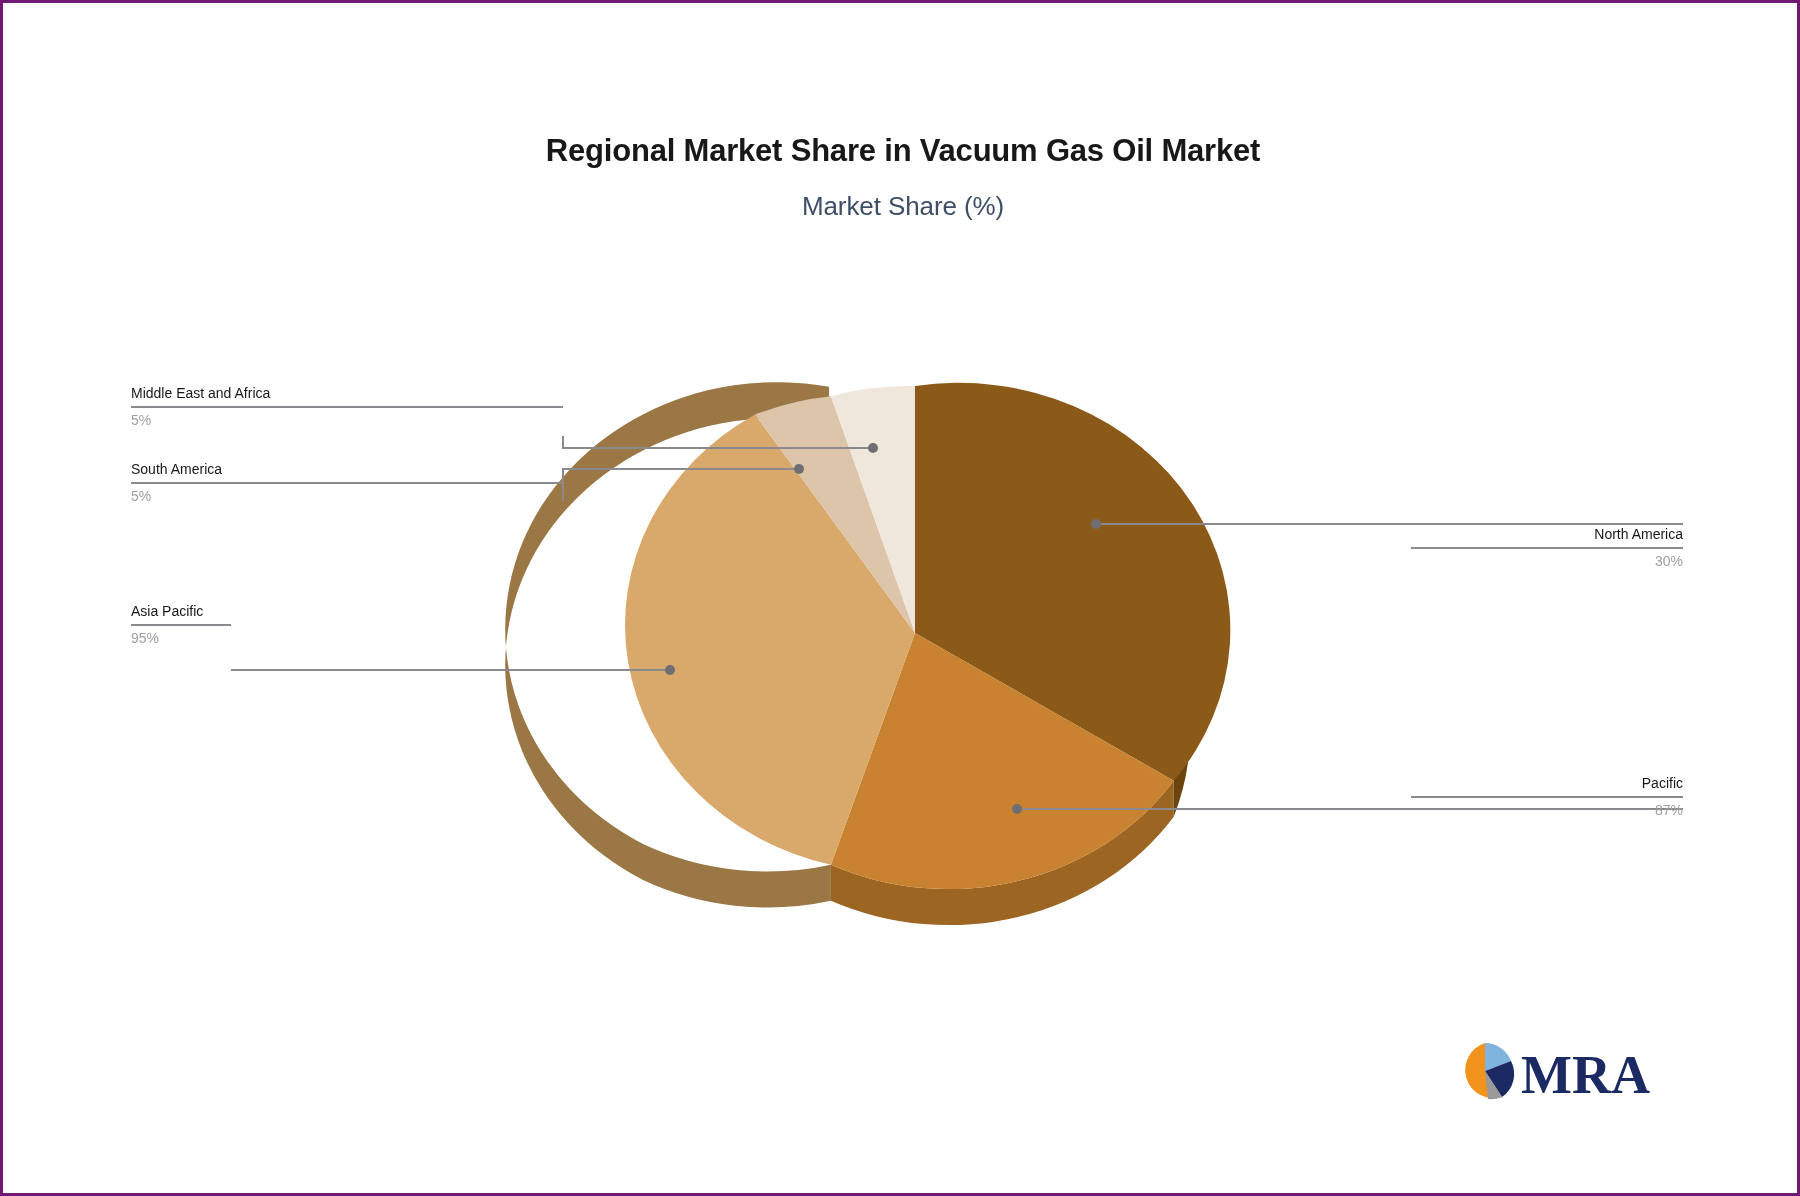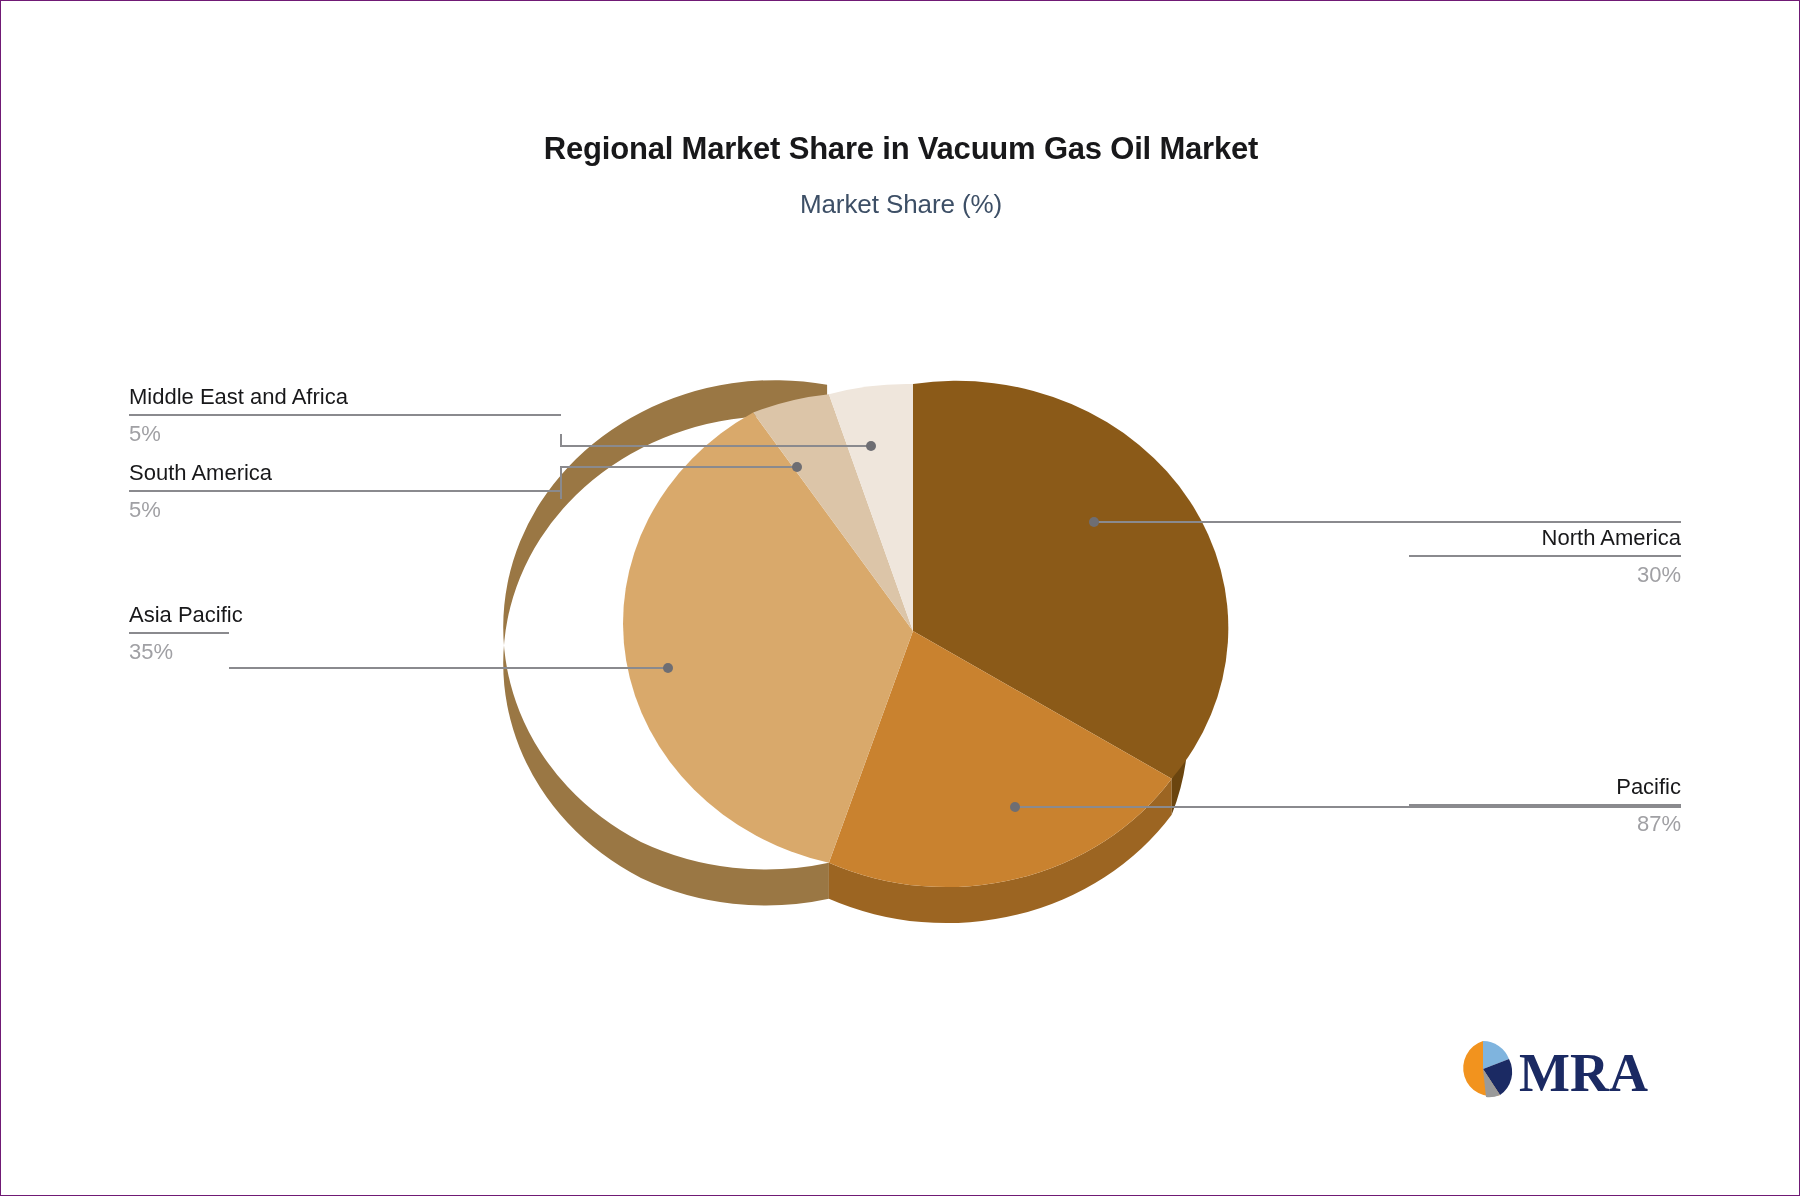--- a/index.html
+++ b/index.html
@@ -9,21 +9,21 @@
   }
   body {
     font-family: "Liberation Sans", sans-serif;
   }
   #page {
     position: relative;
     width: 1800px;
     height: 1196px;
     background: #ffffff;
     box-sizing: border-box;
-    border: 1px solid #701a75;
+    border: 3px solid #701a75;
     overflow: hidden;
   }
 
   
   #chart-title {
     position: absolute;
     left: 0;
     top: 130px;
     width: 1800px;
     text-align: center;
@@ -49,21 +49,21 @@
     position: absolute;
     left: 0;
     top: 0;
     width: 1800px;
     height: 1196px;
   }
 
   
   .callout {
     position: absolute;
-    font-size: 22px;
+    font-size: 14px;
     line-height: 1.25;
   }
   .callout .cl-name {
     color: #18181a;
     white-space: nowrap;
     padding-bottom: 3px;
   }
   .callout .cl-rule {
     height: 2px;
     background: #8a8a8e;
@@ -166,21 +166,21 @@
 
   <div class="callout align-left" id="callout-sam">
     <div class="cl-name">South America</div>
     <div class="cl-rule"></div>
     <div class="cl-value">5%</div>
   </div>
 
   <div class="callout align-left" id="callout-ap">
     <div class="cl-name">Asia Pacific</div>
     <div class="cl-rule"></div>
-    <div class="cl-value">35%</div>
+    <div class="cl-value">95%</div>
   </div>
 
   <div class="callout align-right" id="callout-na">
     <div class="cl-name">North America</div>
     <div class="cl-rule"></div>
     <div class="cl-value">30%</div>
   </div>
 
   <div class="callout align-right" id="callout-eu">
     <div class="cl-name">Pacific</div>

